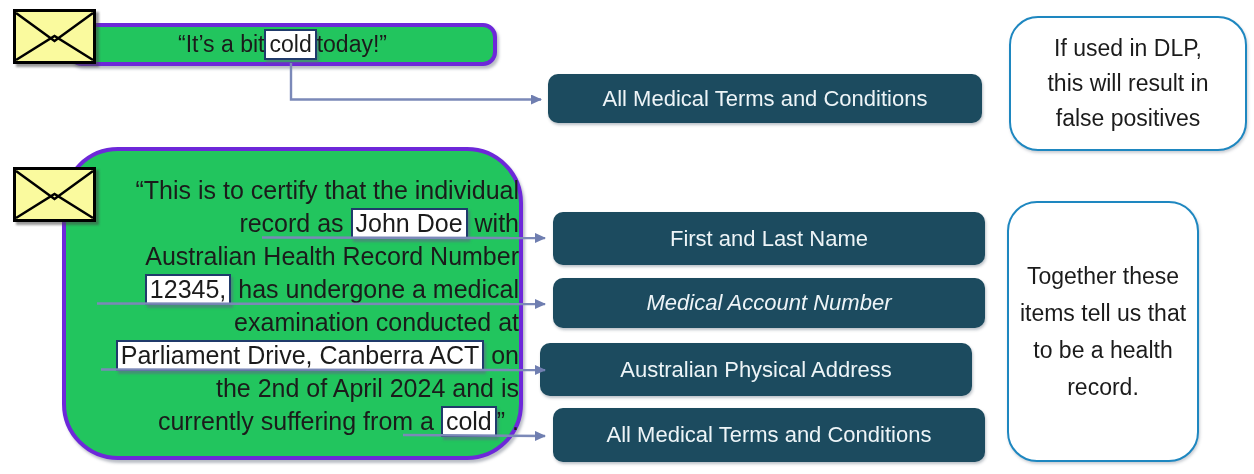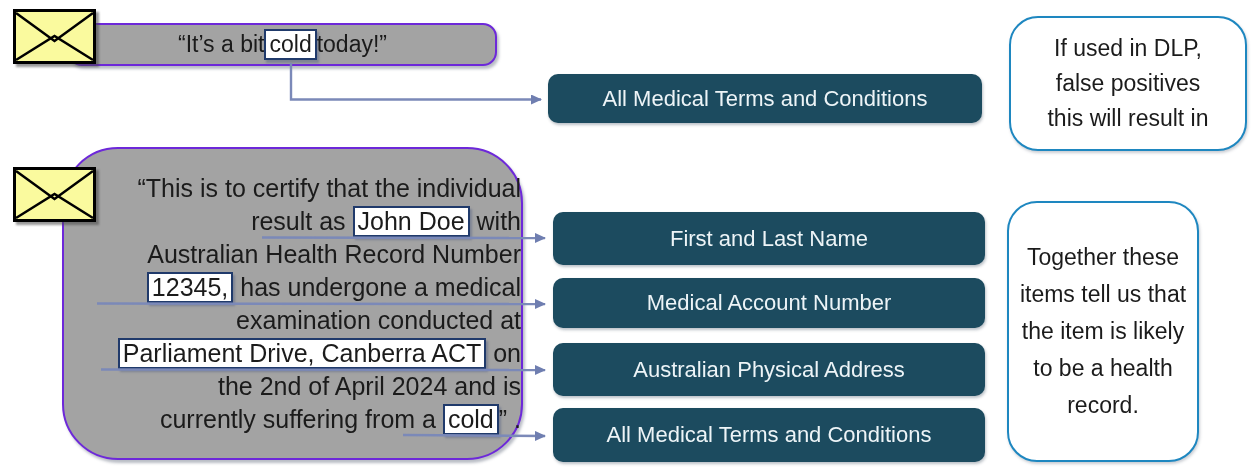--- a/index.html
+++ b/index.html
@@ -2,21 +2,21 @@
 <html><head>
 <meta charset="utf-8">
 <style>
   html,body{margin:0;padding:0;background:#ffffff;}
   .canvas{
     position:relative;width:1254px;height:474px;background:#ffffff;overflow:hidden;
     font-family:"Liberation Sans","DejaVu Sans",sans-serif;color:#1b1b1b;
   }
   
   .bubble{
-    position:absolute;background:#a3a3a3;border:2px solid #6d28d9;box-sizing:border-box;
+    position:absolute;background:#22c55e;border:4px solid #6d28d9;box-sizing:border-box;
     box-shadow:2px 3px 3px rgba(80,90,110,.40);
   }
   .bubble-casual{
     left:68px;top:23px;width:429px;height:43px;border-radius:14px;
     display:flex;align-items:center;justify-content:center;
     font-size:23px;z-index:1;
   }
   .bubble-health{
     left:62px;top:147px;width:461px;height:313px;border-radius:56px;
     padding-top:23px;box-sizing:border-box;z-index:1;
@@ -30,22 +30,22 @@
     box-shadow:2px 3px 2px rgba(95,105,135,.55);
   }
   
   .chip{
     position:absolute;background:#1c4b5f;border-radius:10px;color:#edf4f7;
     display:flex;align-items:center;justify-content:center;font-size:22px;
     box-shadow:1px 2px 3px rgba(30,50,70,.30);z-index:1;
   }
   .chip-a{left:548px;top:74px;width:434px;height:49px;}
   .chip-b{left:553px;top:212px;width:432px;height:53px;}
-  .chip-c{left:553px;top:278px;width:432px;height:50px;}
-  .chip-d{left:553px;top:343px;width:432px;height:53px;}
+  .chip-c{left:553px;top:278px;width:432px;height:50px;font-style:italic;}
+  .chip-d{left:540px;top:343px;width:432px;height:53px;}
   .chip-e{left:553px;top:408px;width:432px;height:54px;}
   
   .note{
     position:absolute;background:#ffffff;border:2.5px solid #1e87c0;box-sizing:border-box;
     display:flex;flex-direction:column;align-items:center;justify-content:center;
     font-size:23px;text-align:center;box-shadow:1px 2px 3px rgba(80,90,110,.30);z-index:1;
   }
   .note-1{left:1009px;top:16px;width:238px;height:135px;border-radius:29px;}
   .note-1 .note-line{height:35px;line-height:35px;}
   .note-2{left:1007px;top:201px;width:192px;height:261px;border-radius:30px;}
@@ -73,34 +73,34 @@
       <span class="term-box">cold</span>
       <span> today!”</span>
   </div>
 
   <div class="chip chip-a">
     <span>All Medical Terms and Conditions</span>
   </div>
 
   <div class="note note-1">
       <div class="note-line">If used in DLP,</div>
+      <div class="note-line">this will result in</div>
       <div class="note-line">false positives</div>
-      <div class="note-line">this will result in</div>
     </div>
 
   <svg class="envelope envelope-2" width="83" height="55" viewBox="0 0 83 55">
     <rect x="1.5" y="1.5" width="80" height="52" fill="#fafa9e" stroke="#000000" stroke-width="3"></rect>
     <path d="M3 4 L41.5 32 L80 4" fill="none" stroke="#000000" stroke-width="2.5"></path>
     <path d="M3 51 L41.5 27 L80 51" fill="none" stroke="#000000" stroke-width="2.5"></path>
   </svg>
 
   <div class="bubble bubble-health">
     <div>
         <div class="cert-line"><span>“This is to certify that the individual</span></div>
-        <div class="cert-line"><span>result as </span><span class="term-box">John Doe</span><span> with</span></div>
+        <div class="cert-line"><span>record as </span><span class="term-box">John Doe</span><span> with</span></div>
         <div class="cert-line"><span>Australian Health Record Number</span></div>
         <div class="cert-line"><span class="term-box">12345,</span><span> has undergone a medical</span></div>
         <div class="cert-line"><span>examination conducted at</span></div>
         <div class="cert-line"><span class="term-box">Parliament Drive, Canberra ACT</span><span> on</span></div>
         <div class="cert-line"><span>the 2nd of April 2024 and is</span></div>
         <div class="cert-line"><span>currently suffering from a </span><span class="term-box">cold</span><span>” .</span></div>
       </div>
   </div>
 
   <div class="chip chip-b">
@@ -112,21 +112,20 @@
   <div class="chip chip-d">
     <span>Australian Physical Address</span>
   </div>
   <div class="chip chip-e">
     <span>All Medical Terms and Conditions</span>
   </div>
 
   <div class="note note-2">
       <div class="note-line">Together these</div>
       <div class="note-line">items tell us that</div>
-      <div class="note-line">the item is likely</div>
       <div class="note-line">to be a health</div>
       <div class="note-line">record.</div>
     </div>
 
   <svg class="connectors" width="1254" height="474" viewBox="0 0 1254 474">
     <defs>
       <marker id="arrowhead" markerUnits="userSpaceOnUse" markerWidth="13" markerHeight="11" refX="10" refY="5" orient="auto">
         <path d="M0 0 L11 5 L0 10 Z" fill="#6f7eb0"></path>
       </marker>
     </defs>

